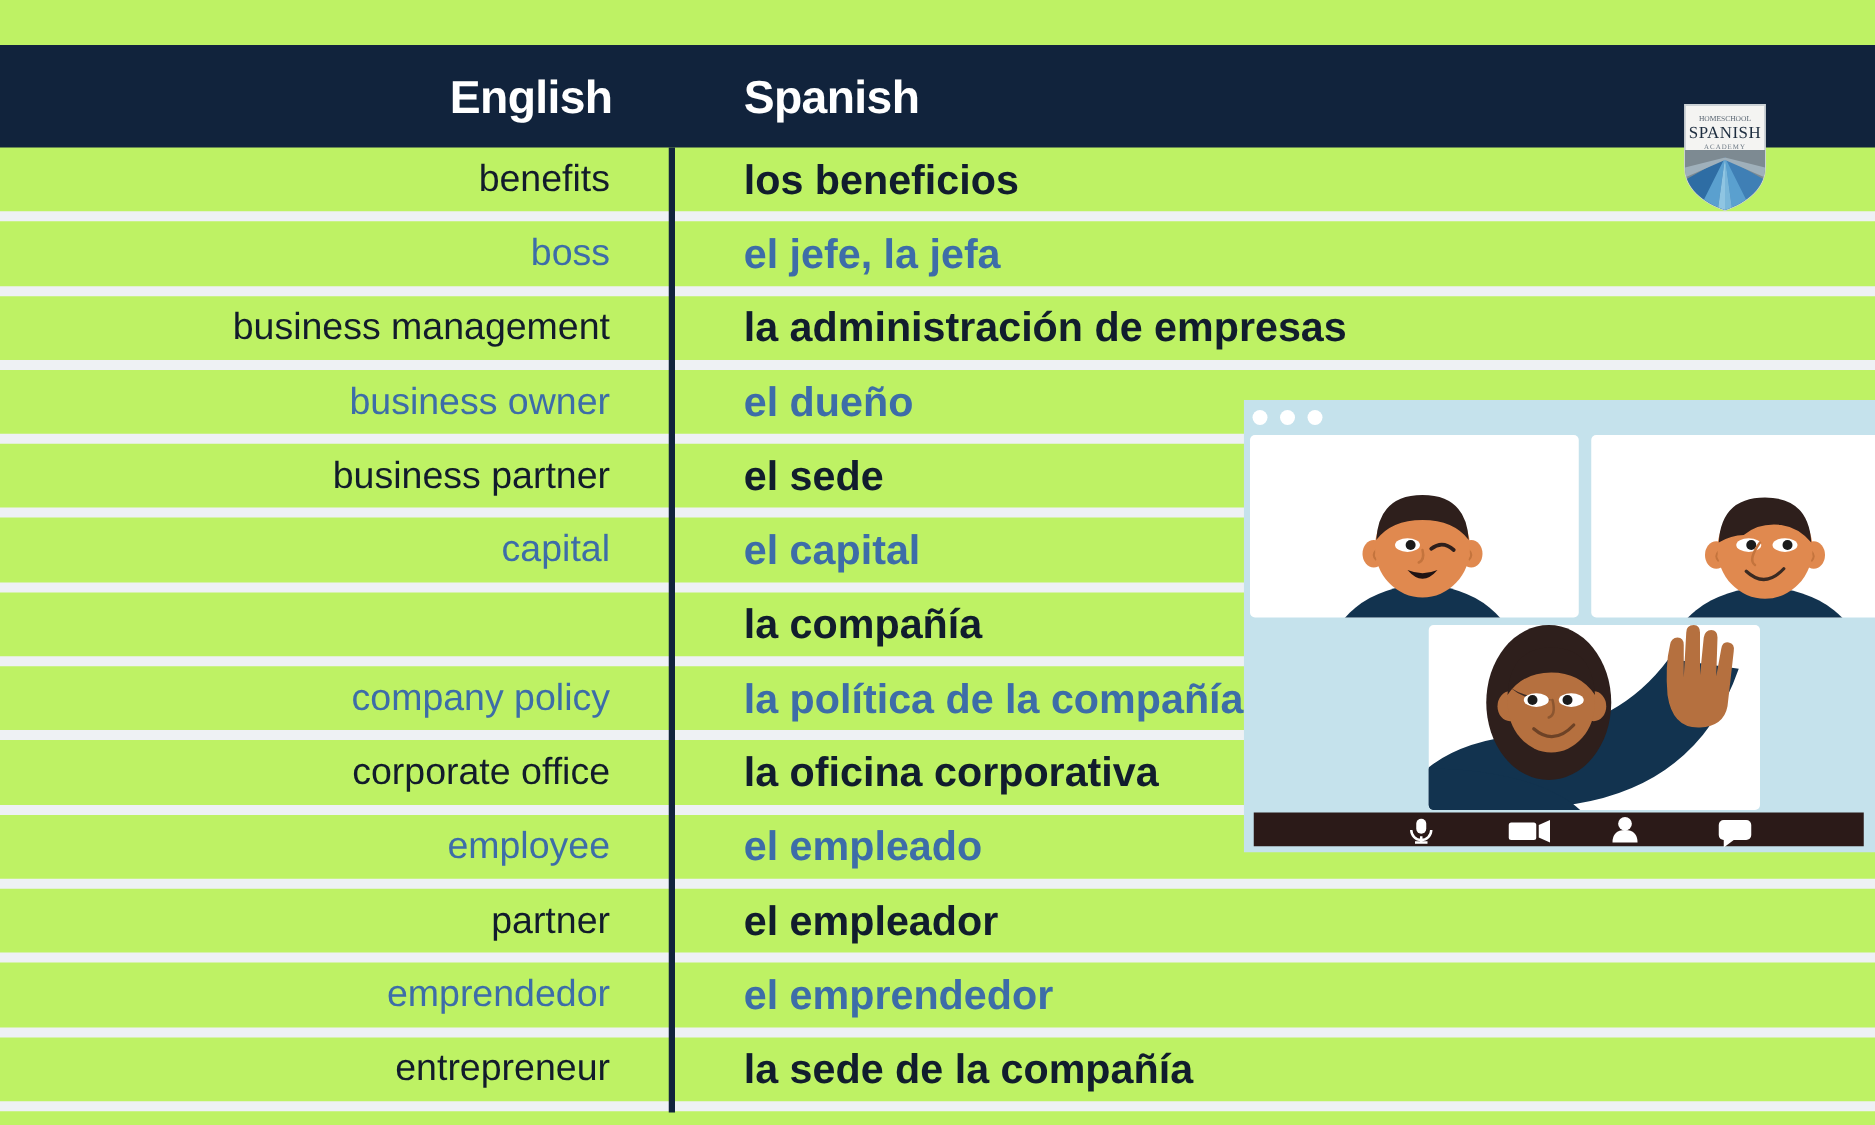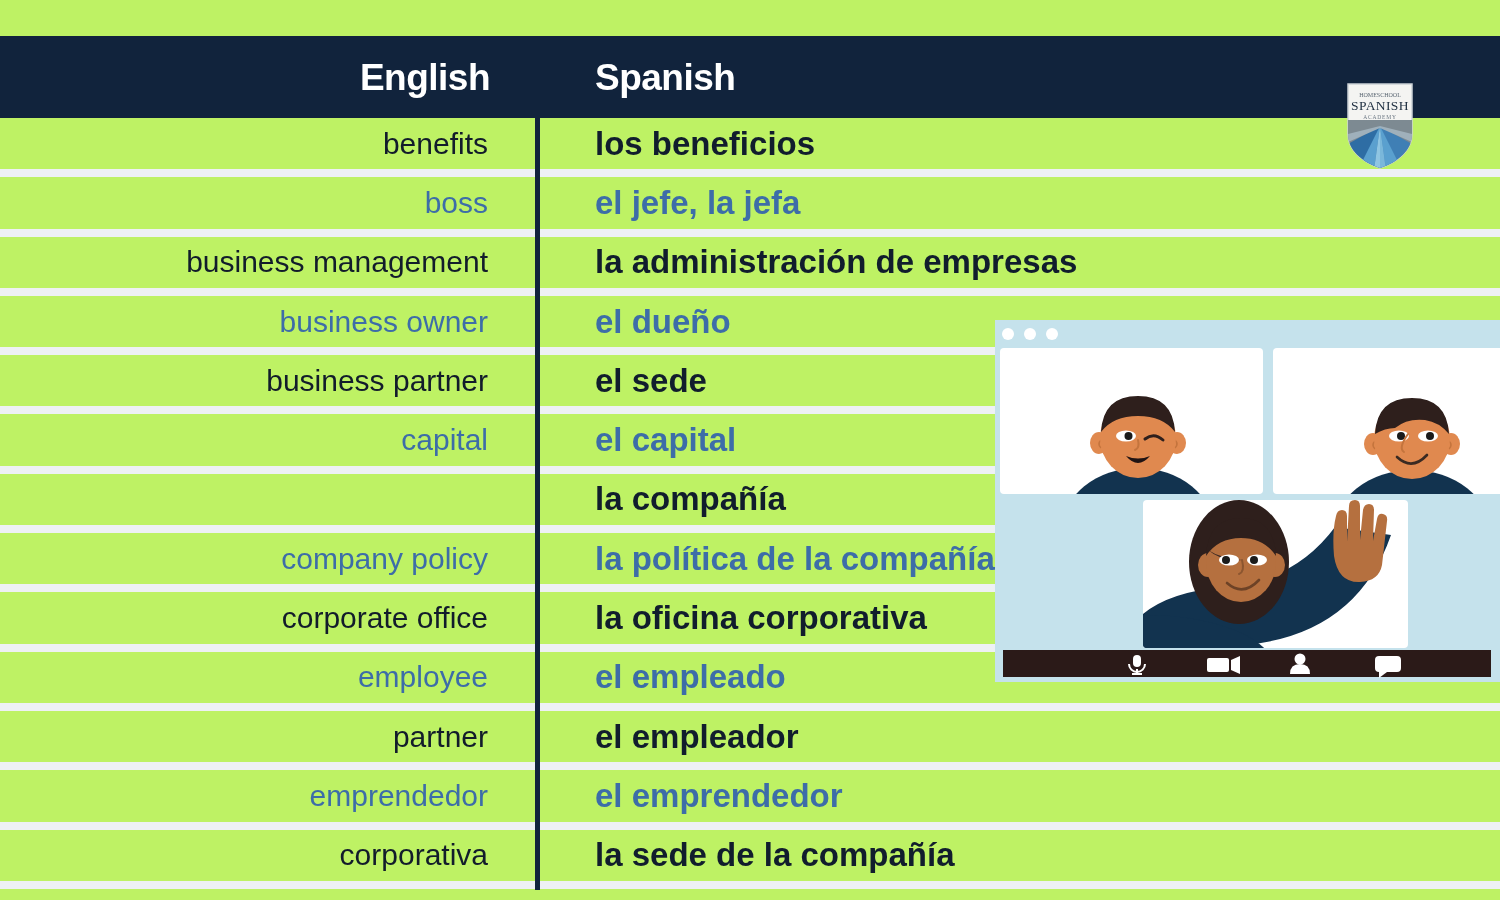--- a/index.html
+++ b/index.html
@@ -161,21 +161,21 @@
         <div class="en">partner</div>
         <div class="es">el empleador</div>
       </div>
       <div style="width: 1500px; height: 8px; background: rgb(238, 241, 244);"></div>
       <div class="row accent">
         <div class="en">emprendedor</div>
         <div class="es">el emprendedor</div>
       </div>
       <div style="width: 1500px; height: 8px; background: rgb(238, 241, 244);"></div>
       <div class="row">
-        <div class="en">corporativa</div>
+        <div class="en">entrepreneur</div>
         <div class="es">la sede de la compañía</div>
       </div>
       <div style="width: 1500px; height: 8px; background: rgb(238, 241, 244);"></div>
       <div class="row accent">
         <div class="en">manager</div>
         <div class="es">el gerente</div>
       </div>
     </div>
   <div class="divider"></div>
 

